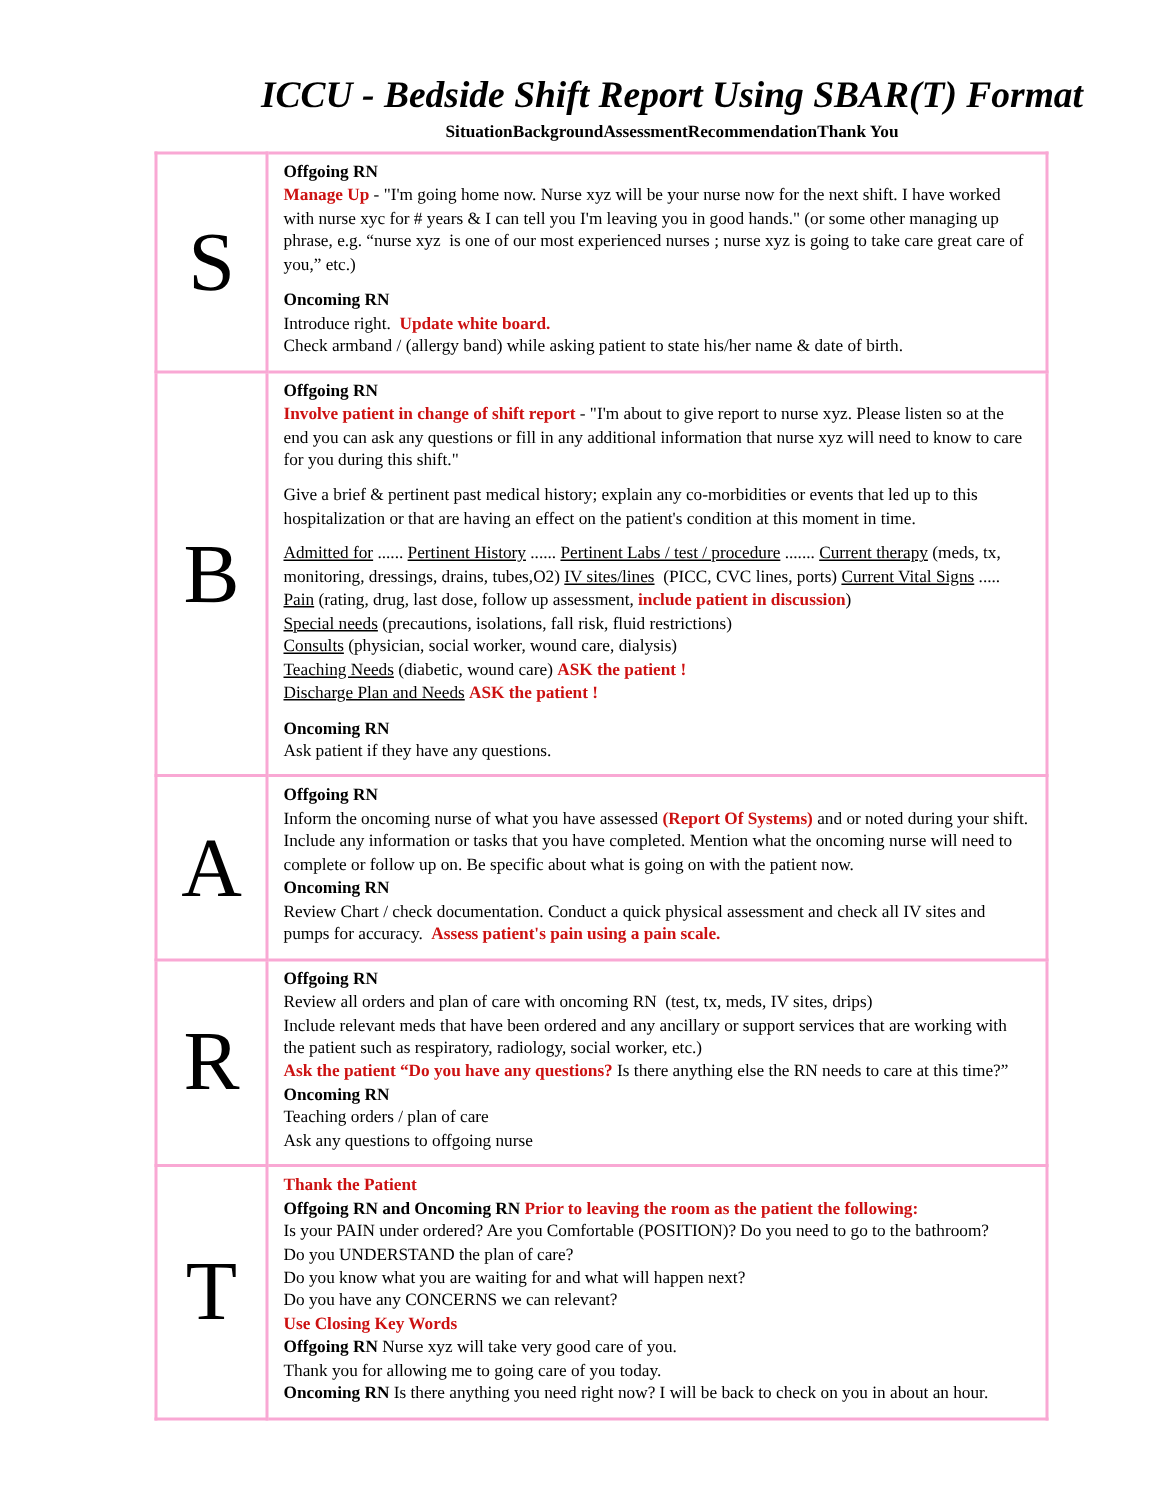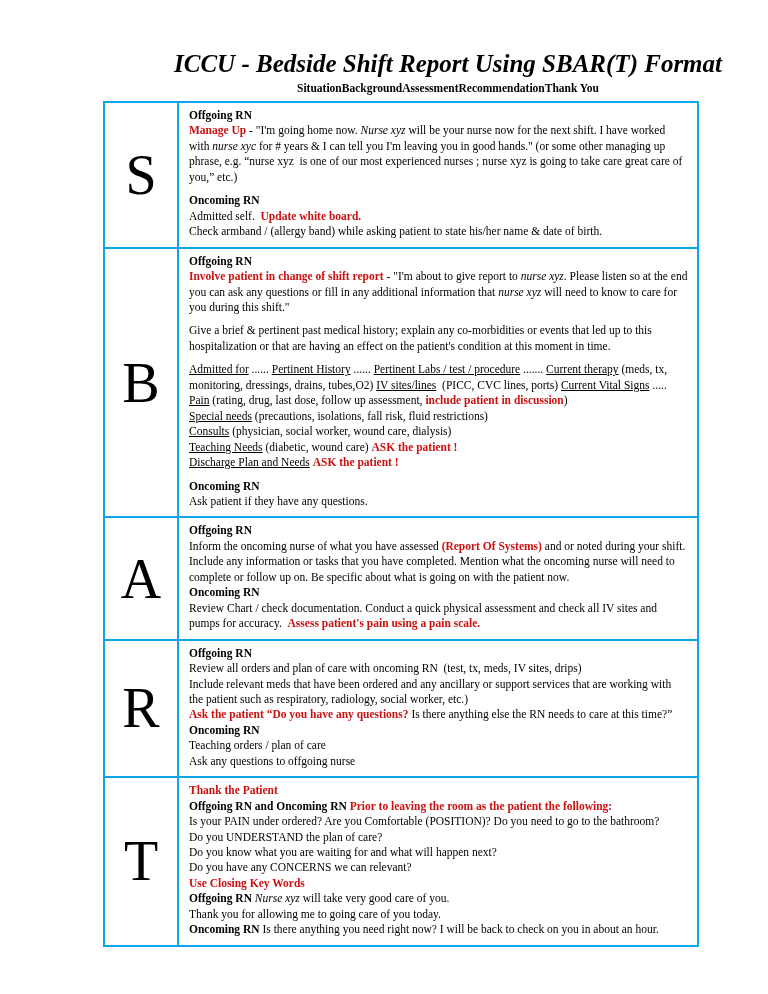--- a/index.html
+++ b/index.html
@@ -16,35 +16,35 @@
     font-weight:bold;font-style:italic;
   }
   .subtitle{
     display:flex;justify-content:center;
     font-weight:bold;font-size:11.5px;
     margin:3px 0 7px 0;
   }
   table.sbar{
     border-collapse:collapse;width:596px;table-layout:fixed;
   }
-  table.sbar td{border:2px solid #0ea5e9;}
+  table.sbar td{border:2px solid #f9a8d4;}
   .letter-cell{
     width:72px;text-align:center;vertical-align:middle;
     font-size:56px;font-weight:400;padding:0;
   }
   .content-cell{
     vertical-align:top;
     padding:5px 9px 7px 10px;
     font-size:11.5px;line-height:1.345;
   }
   .para{margin:0 0 8px 0;}
   .para:last-child{margin-bottom:0;}
   .line{white-space:pre-wrap;}
   .b{font-weight:bold;}
-  .i{font-style:italic;}
+  .i{}
   .u{text-decoration:underline;}
   .r{color:var(--accent-red,#cc1111);}
 </style>
 </head>
 <body>
 
 <div class="page">
   <div class="content">
     <h1 class="doc-title">ICCU - Bedside Shift Report Using SBAR(T) Format</h1>
     <div class="subtitle">
@@ -58,21 +58,21 @@
       <tbody>
   <tr>
     <td class="letter-cell">S</td>
     <td class="content-cell">
               <div class="para">
                 <div class="line"><span class="b">Offgoing RN</span></div>
                 <div class="line"><span class="b r">Manage Up</span><span> - "I'm going home now. </span><span class="i">Nurse xyz</span><span> will be your nurse now for the next shift. I have worked with </span><span class="i">nurse xyc</span><span> for # years &amp; I can tell you I'm leaving you in good hands." (or some other managing up phrase, e.g. “nurse xyz  is one of our most experienced nurses ; nurse xyz is going to take care great care of you,” etc.)</span></div>
               </div>
               <div class="para">
                 <div class="line"><span class="b">Oncoming RN</span></div>
-                <div class="line"><span>Admitted self.  </span><span class="b r">Update white board.</span></div>
+                <div class="line"><span>Introduce right.  </span><span class="b r">Update white board.</span></div>
                 <div class="line"><span>Check armband / (allergy band) while asking patient to state his/her name &amp; date of birth.</span></div>
               </div>
             </td>
   </tr>
 
   <tr>
     <td class="letter-cell">B</td>
     <td class="content-cell">
               <div class="para">
                 <div class="line"><span class="b">Offgoing RN</span></div>

